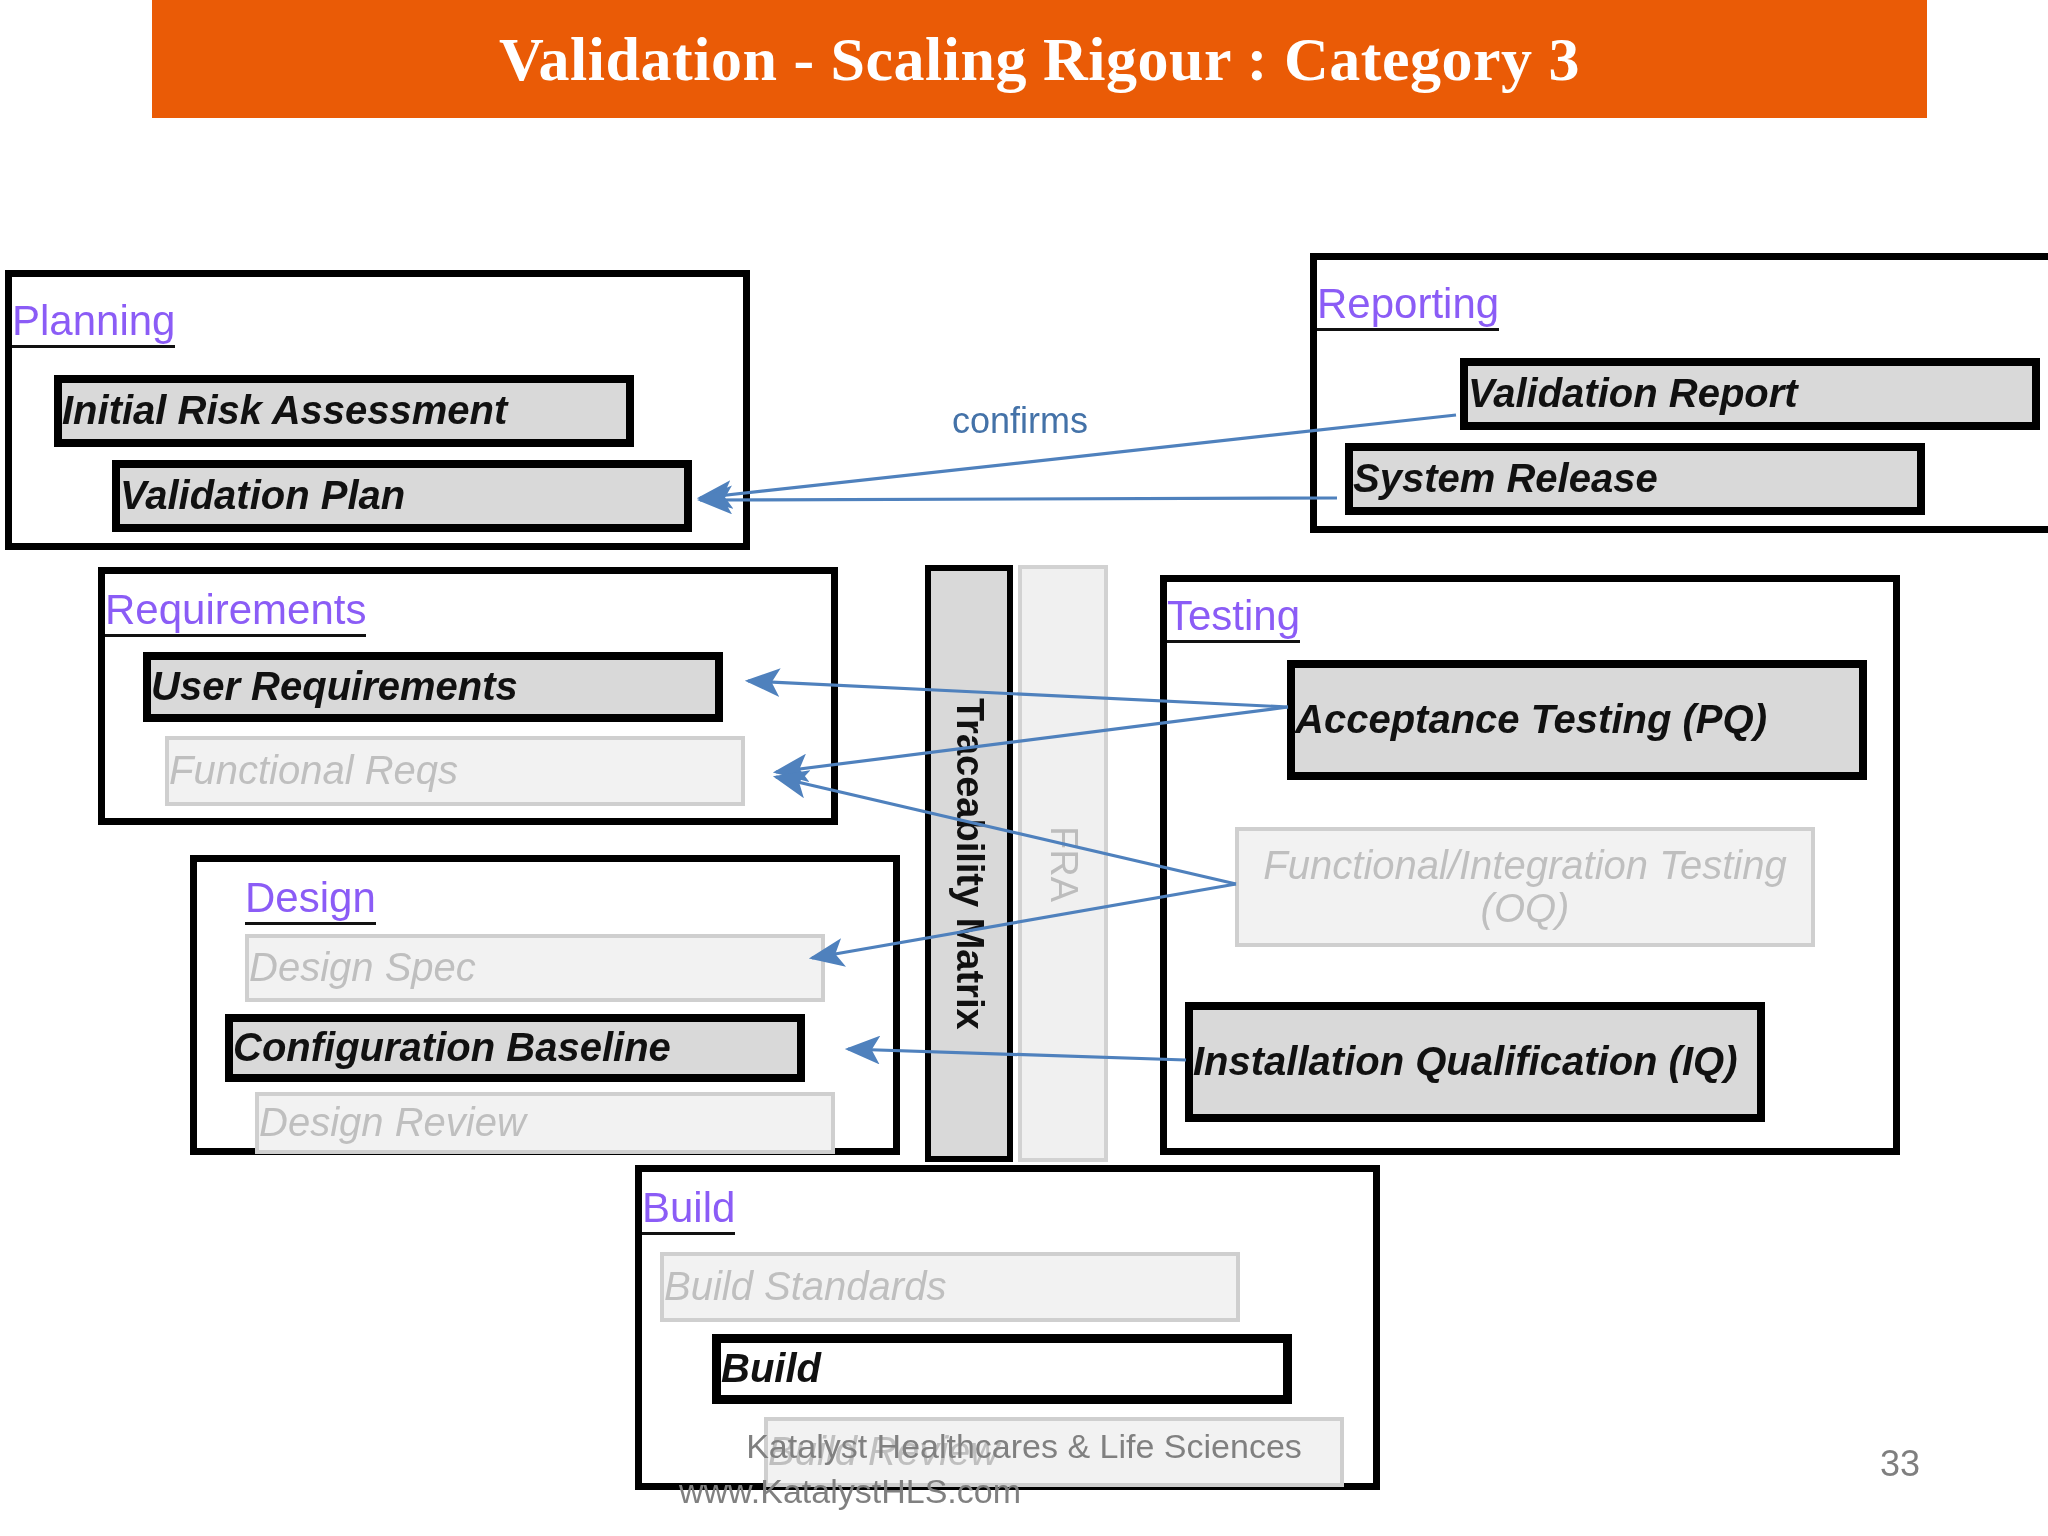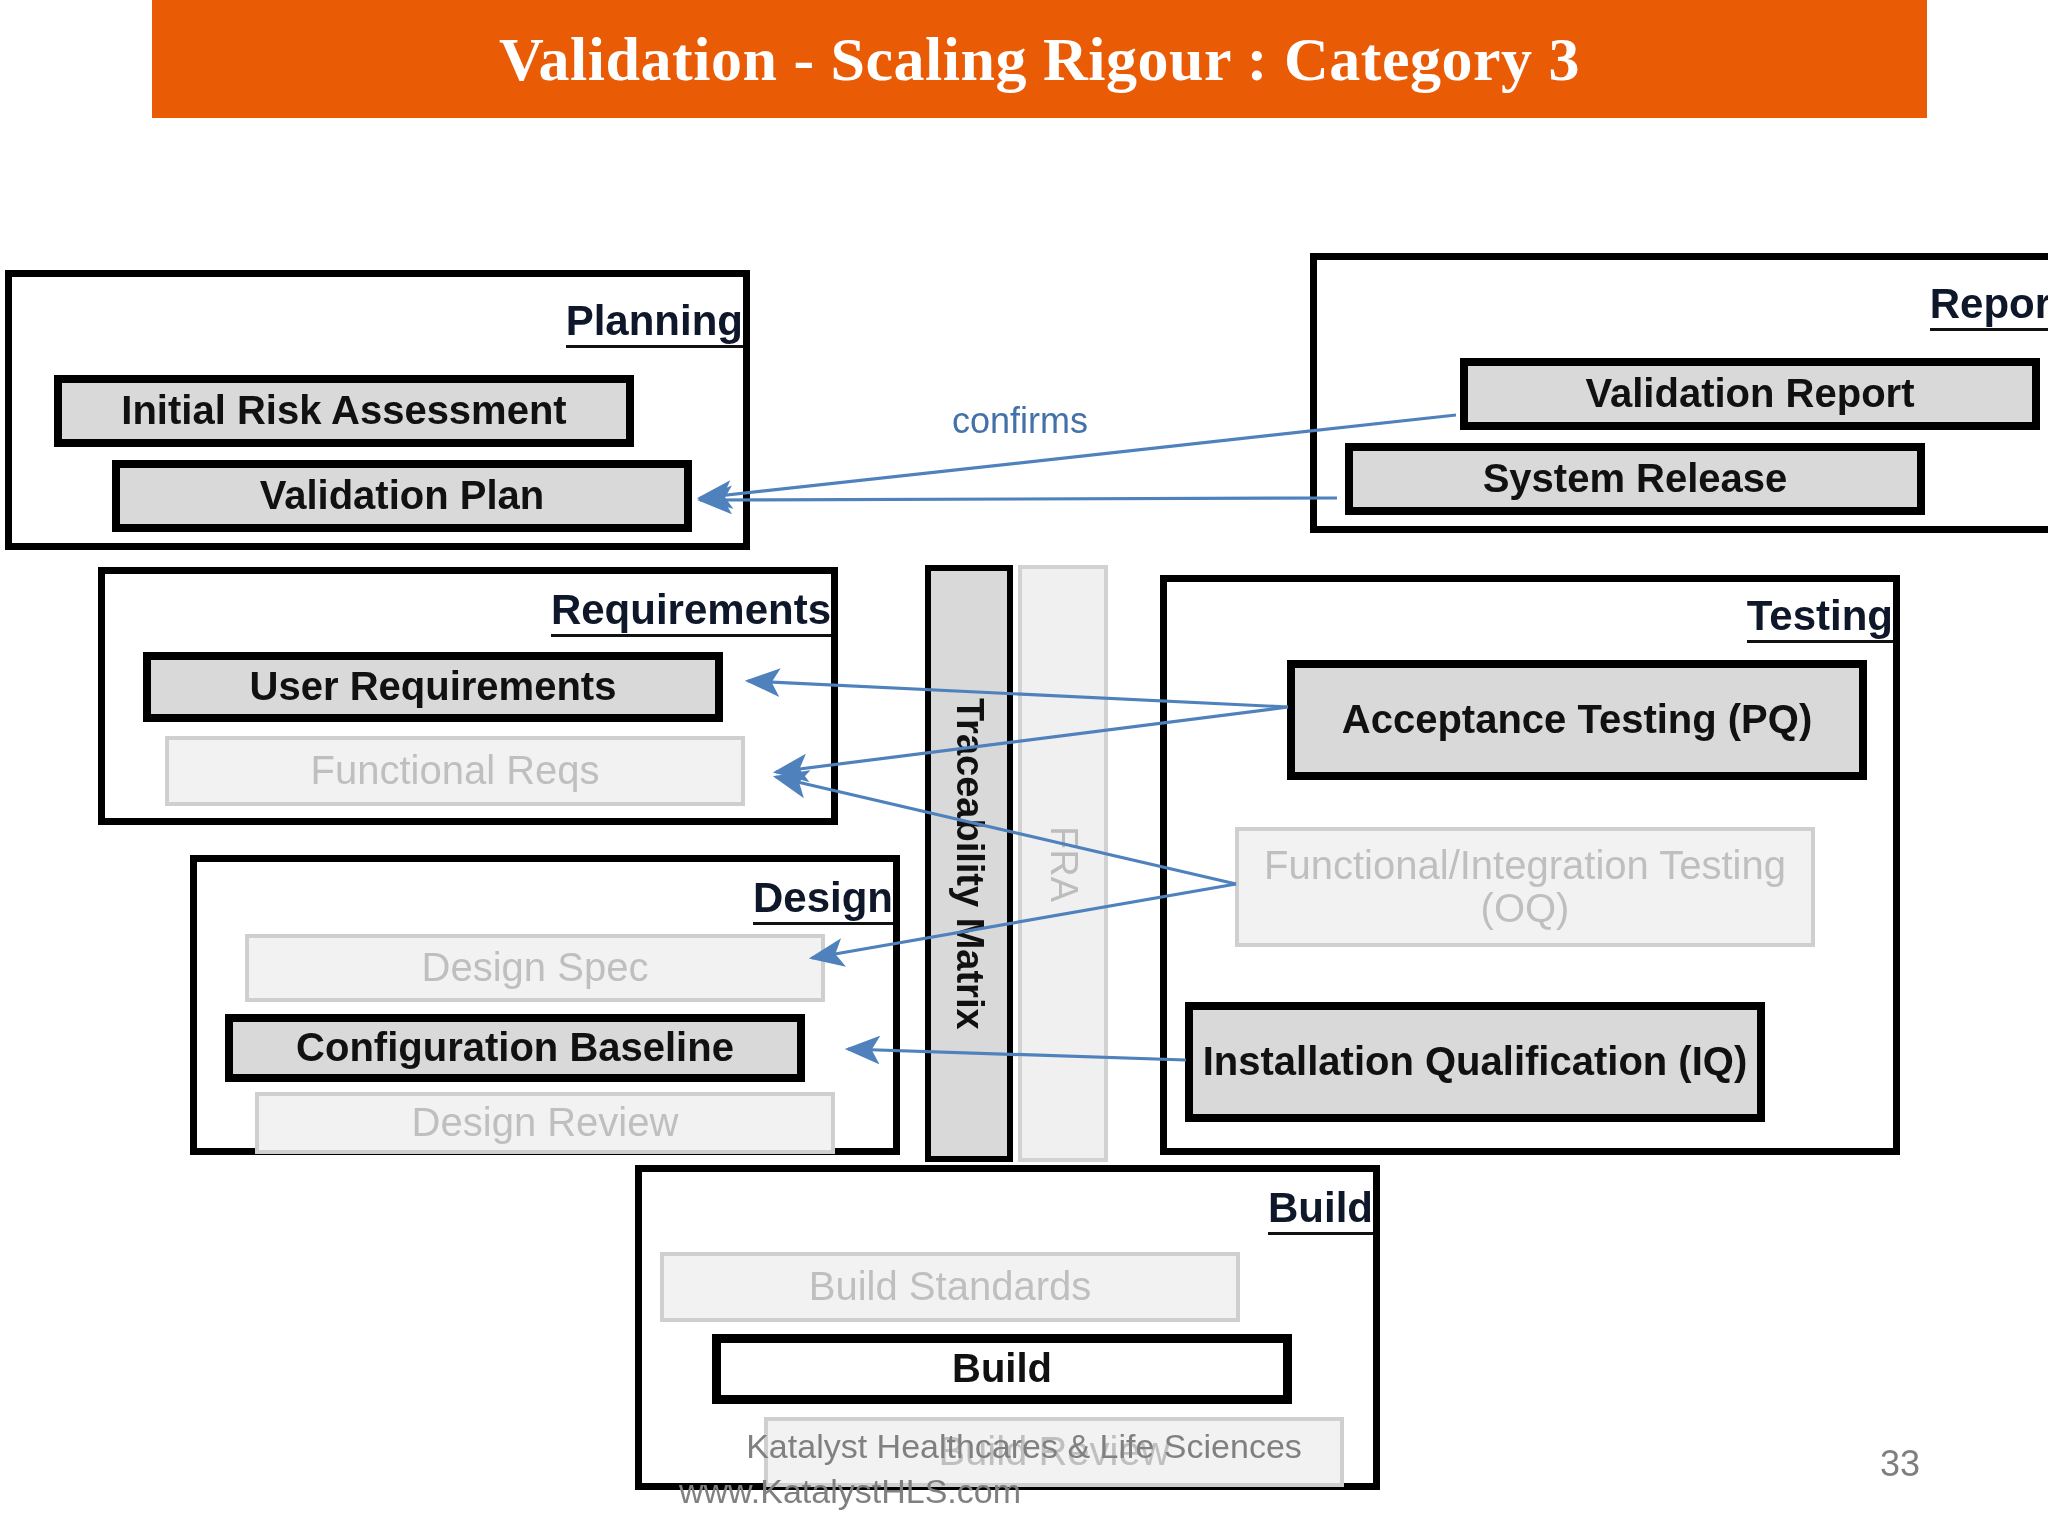--- a/index.html
+++ b/index.html
@@ -43,39 +43,40 @@
   .group-box {
     position: absolute;
     background: #ffffff;
     border: 7px solid #000000;
     box-sizing: border-box;
   }
   .group-title {
     position: absolute;
     left: 0;
     right: 0;
-    text-align: right;
+    text-align: left;
     font-size: 42px;
-    color: #0f172a;
-    font-weight: bold;
+    color: #8b5cf6;
+    font-weight: normal;
   }
   .group-title span {
     border-bottom: 3px solid #111111;
     padding-bottom: 1px;
   }
 
   
   .chip {
     position: absolute;
     box-sizing: border-box;
     display: flex;
     align-items: center;
-    justify-content: center;
+    justify-content: flex-start;
     text-align: center;
     line-height: 1.08;
+    font-style: italic;
   }
   .chip.active {
     background: #d9d9d9;
     border: 8px solid #000000;
     color: #111111;
     font-weight: bold;
     font-size: 40px;
   }
   .chip.active-white {
     background: #ffffff;

